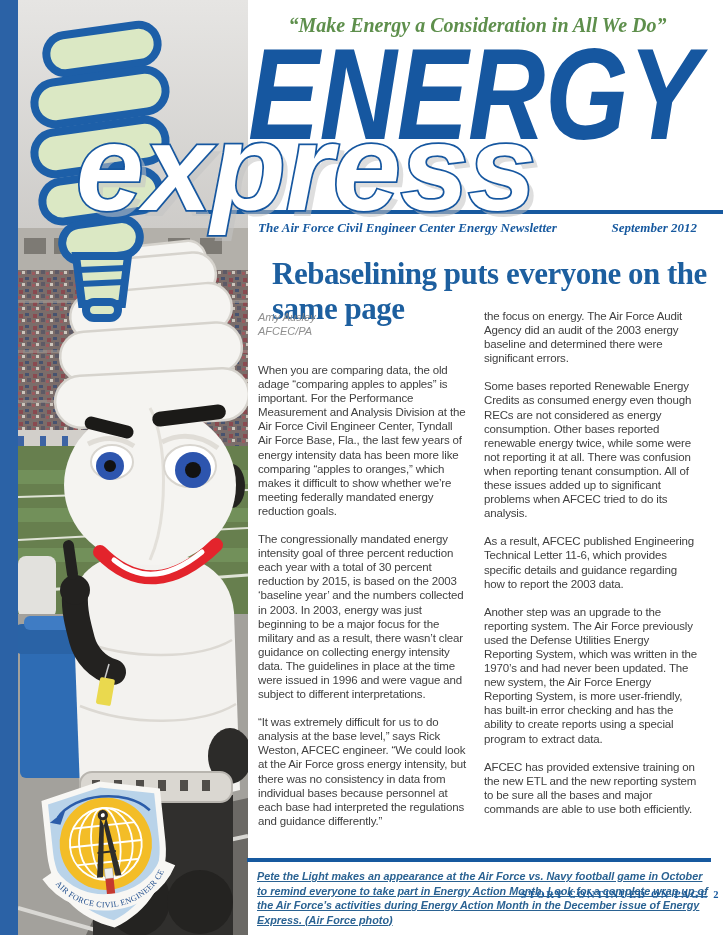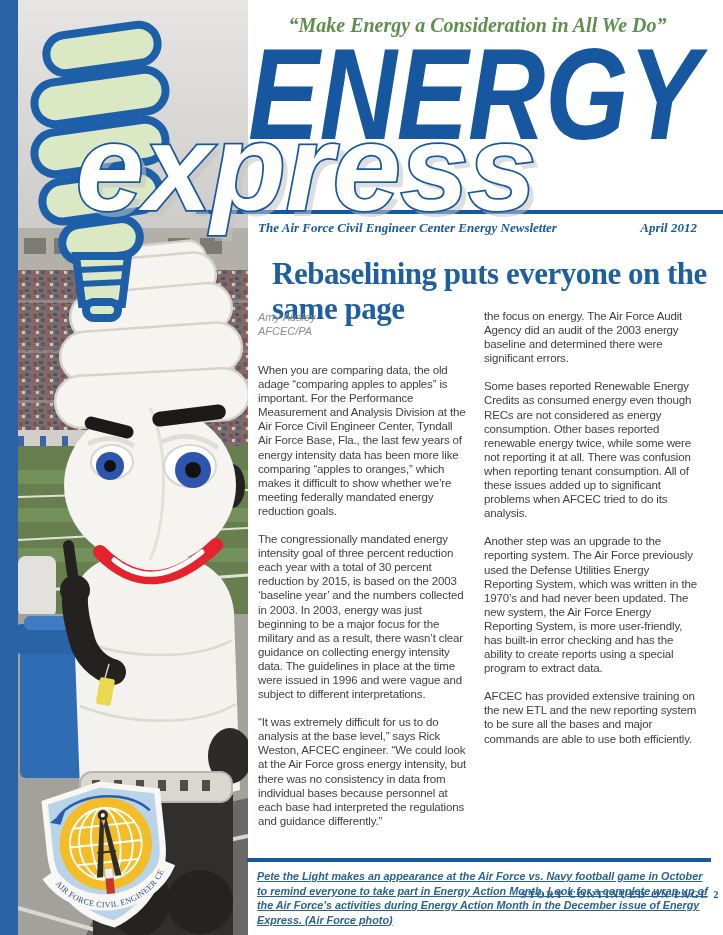--- a/index.html
+++ b/index.html
@@ -258,37 +258,38 @@
   <svg class="masthead-energy" viewBox="0 0 464 120">
     <text x="2" y="103" font-family="Liberation Sans, sans-serif" font-size="130" font-weight="bold" font-style="italic" fill="#1657a0" textLength="452" lengthAdjust="spacingAndGlyphs">ENERGY</text>
   </svg>
 
   <svg class="masthead-express" viewBox="0 0 500 152">
     <text x="12" y="98" font-family="Liberation Sans, sans-serif" font-size="122" font-weight="bold" font-style="italic" fill="#c4c4c4" opacity="0.55" textLength="460" lengthAdjust="spacingAndGlyphs">express</text>
     <text x="6" y="92" font-family="Liberation Sans, sans-serif" font-size="122" font-weight="bold" font-style="italic" fill="#ffffff" stroke="#1657a0" stroke-width="3.5" paint-order="stroke" textLength="460" lengthAdjust="spacingAndGlyphs">express</text>
   </svg>
 
   <div class="subtitle">The Air Force Civil Engineer Center Energy Newsletter</div>
-  <div class="issue-date">April 2012</div>
+  <div class="issue-date">September 2012</div>
 
   <h1 class="headline">Rebaselining puts everyone on the same page</h1>
 
   <div class="col-left">
     <div class="byline">
       <div>Amy Ausley</div>
       <div>AFCEC/PA</div>
     </div>
     <p class="body">When you are comparing data, the old adage “comparing apples to apples” is important. For the Performance Measurement and Analysis Division at the Air Force Civil Engineer Center, Tyndall Air Force Base, Fla., the last few years of energy intensity data has been more like comparing “apples to oranges,” which makes it difficult to show whether we’re meeting federally mandated energy reduction goals.</p>
     <p class="body">The congressionally mandated energy intensity goal of three percent reduction each year with a total of 30 percent reduction by 2015, is based on the 2003 ‘baseline year’ and the numbers collected in 2003. In 2003, energy was just beginning to be a major focus for the military and as a result, there wasn’t clear guidance on collecting energy intensity data. The guidelines in place at the time were issued in 1996 and were vague and subject to different interpretations.</p>
     <p class="body">“It was extremely difficult for us to do analysis at the base level,” says Rick Weston, AFCEC engineer. “We could look at the Air Force gross energy intensity, but there was no consistency in data from individual bases because personnel at each base had interpreted the regulations and guidance differently.”</p>
   </div>
 
   <div class="col-right">
     <p class="body">the focus on energy. The Air Force Audit Agency did an audit of the 2003 energy baseline and determined there were significant errors.</p>
     <p class="body">Some bases reported Renewable Energy Credits as consumed energy even though RECs are not considered as energy consumption. Other bases reported renewable energy twice, while some were not reporting it at all. There was confusion when reporting tenant consumption. All of these issues added up to significant problems when AFCEC tried to do its analysis.</p>
+    <p class="body">As a result, AFCEC published Engineering Technical Letter 11-6, which provides specific details and guidance regarding how to report the 2003 data.</p>
     <p class="body">Another step was an upgrade to the reporting system. The Air Force previously used the Defense Utilities Energy Reporting System, which was written in the 1970’s and had never been updated. The new system, the Air Force Energy Reporting System, is more user-friendly, has built-in error checking and has the ability to create reports using a special program to extract data.</p>
     <p class="body">AFCEC has provided extensive training on the new ETL and the new reporting system to be sure all the bases and major commands are able to use both efficiently.</p>
   </div>
 
   <div class="continued">STORY CONTINUED ON PAGE 2</div>
   <div class="bottom-rule"></div>
   <div class="caption">Pete the Light makes an appearance at the Air Force vs. Navy football game in October to remind everyone to take part in Energy Action Month. Look for a complete wrap up of the Air Force’s activities during Energy Action Month in the December issue of Energy Express. (Air Force photo)</div>
 
 </div>
 

